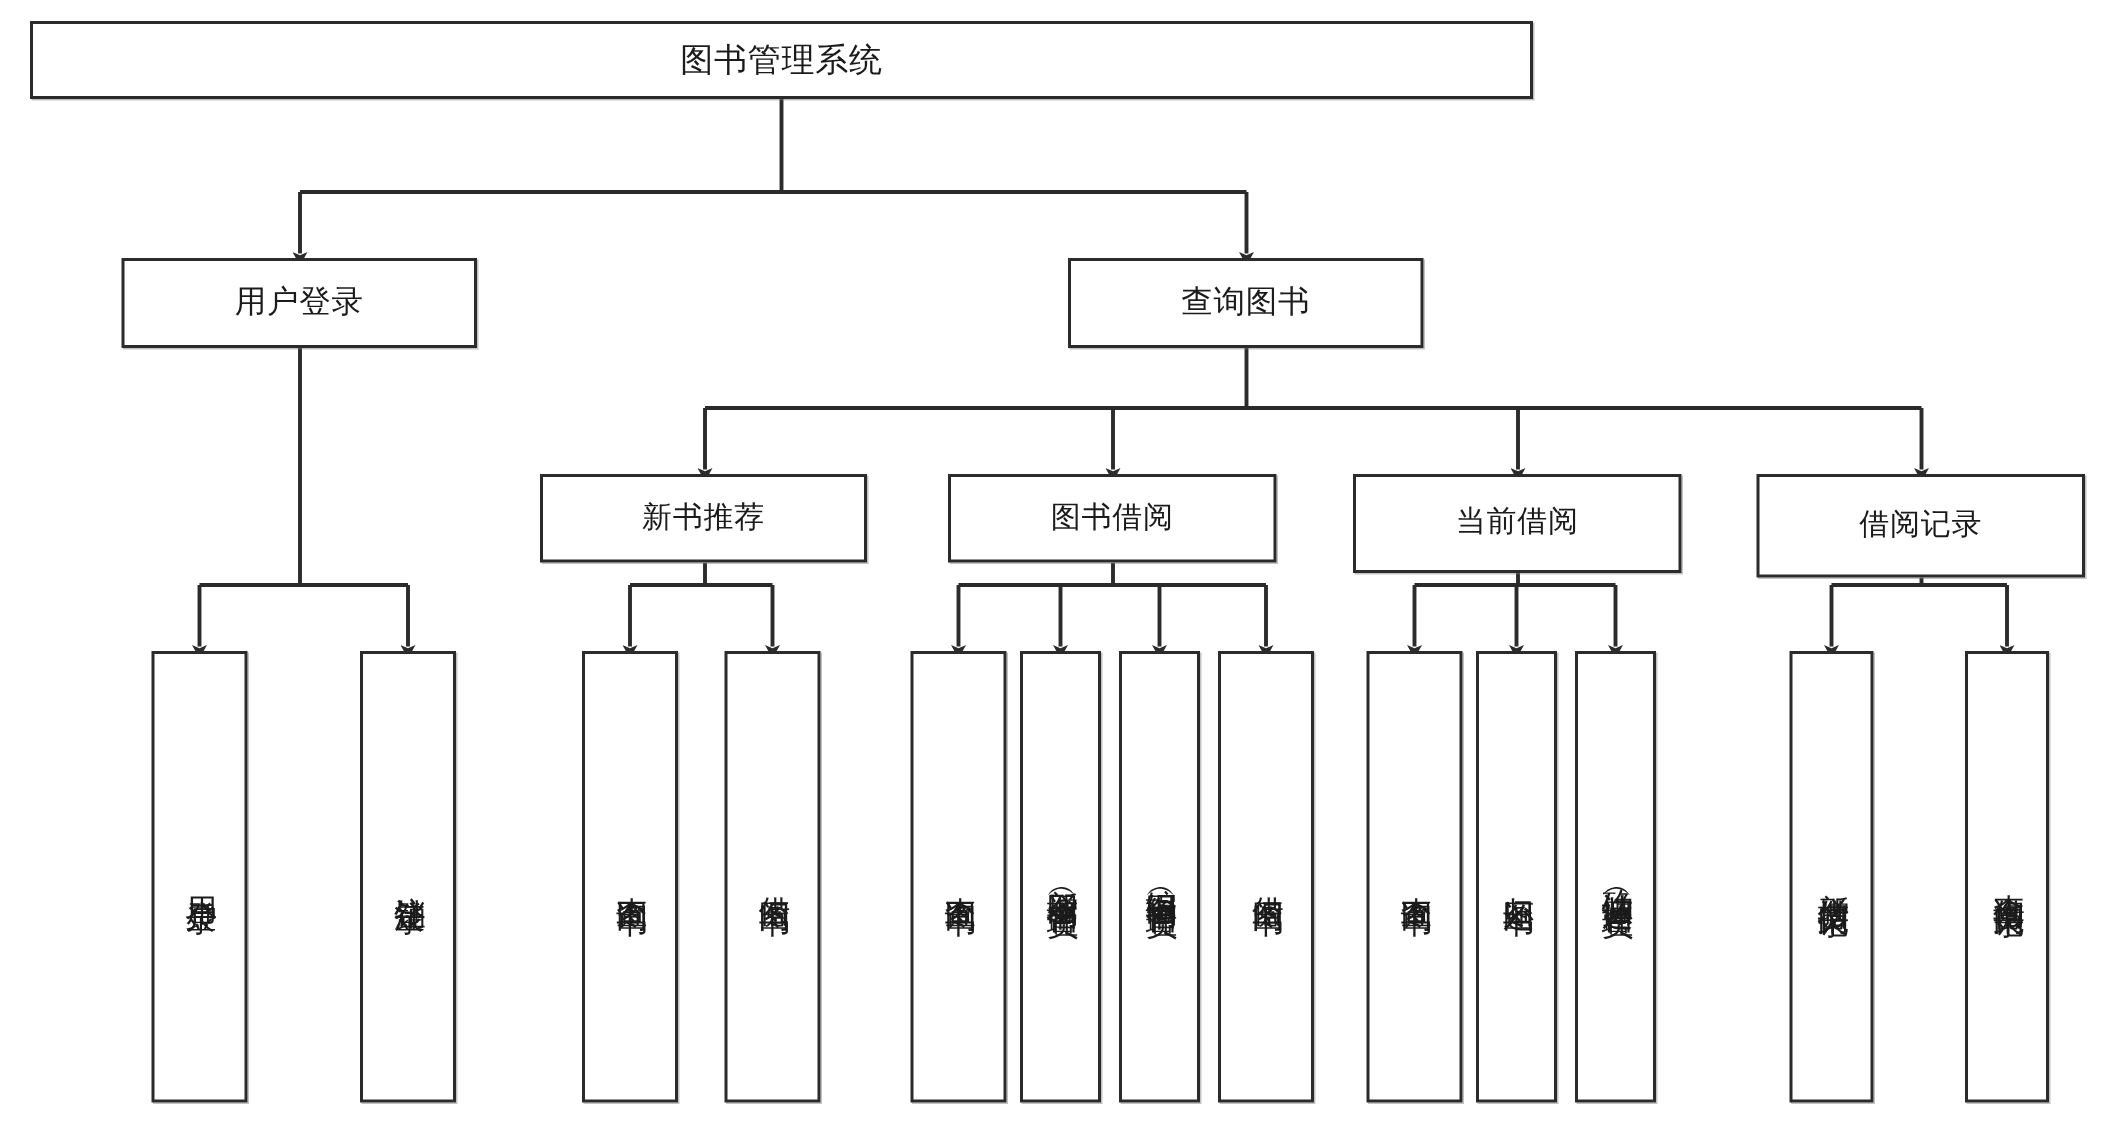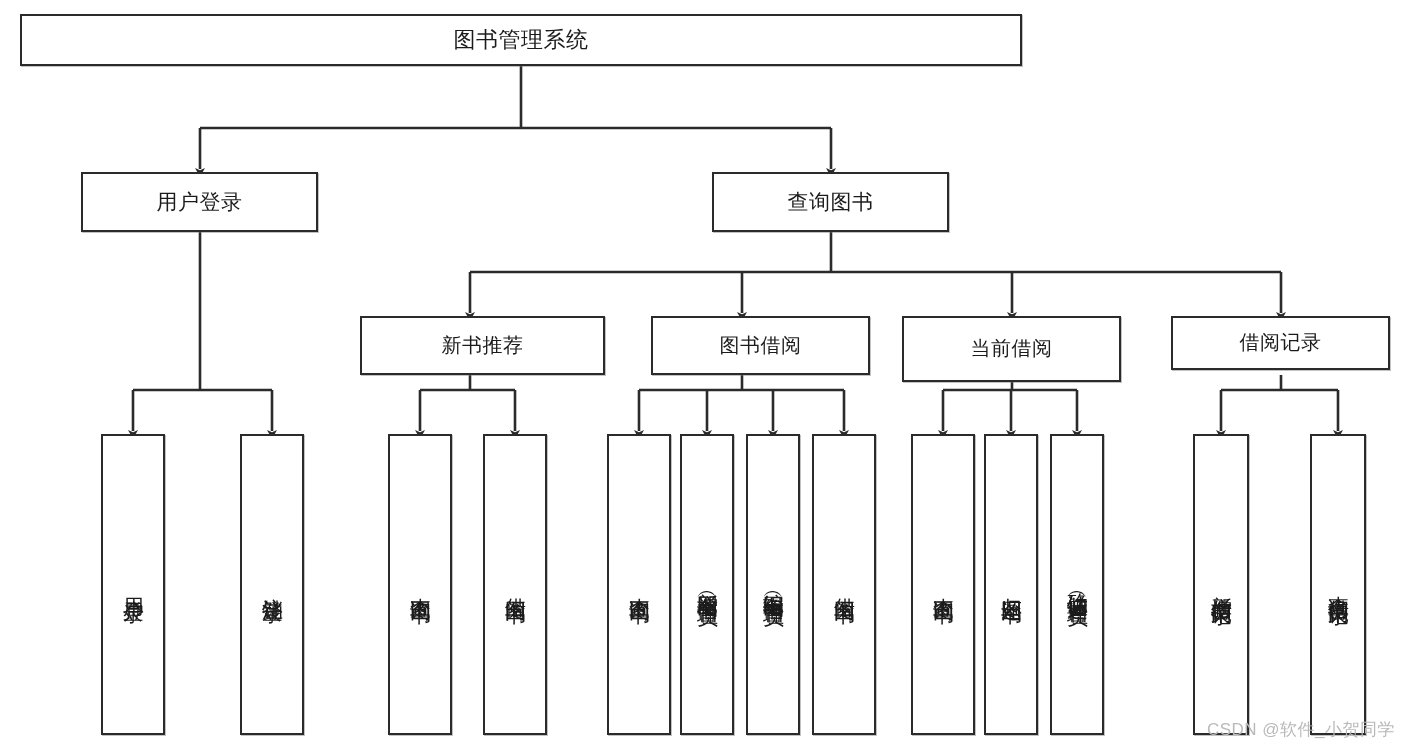--- a/index.html
+++ b/index.html
@@ -120,30 +120,30 @@
   <div id="nodes">
       <div class="node root" style="left: 20px; top: 14px; width: 1002px; height: 52px;">
         <span class="lbl">图书管理系统</span>
       </div>
       <div class="node lvl1" style="left: 81px; top: 172px; width: 237px; height: 60px;">
         <span class="lbl">用户登录</span>
       </div>
       <div class="node lvl1" style="left: 712px; top: 172px; width: 237px; height: 60px;">
         <span class="lbl">查询图书</span>
       </div>
-      <div class="node lvl2" style="left: 360px; top: 316px; width: 245px; height: 59px;">
+      <div class="node lvl2" style="left: 360px; top: 316px; width: 218px; height: 59px;">
         <span class="lbl">新书推荐</span>
       </div>
-      <div class="node lvl2" style="left: 632px; top: 316px; width: 219px; height: 59px; margin-left: 19px;">
+      <div class="node lvl2" style="left: 632px; top: 316px; width: 219px; height: 59px;">
         <span class="lbl">图书借阅</span>
       </div>
       <div class="node lvl2" style="left: 902px; top: 316px; width: 219px; height: 66px;">
         <span class="lbl">当前借阅</span>
       </div>
-      <div class="node lvl2" style="left: 1171px; top: 316px; width: 219px; height: 54px;">
+      <div class="node lvl2" style="left: 1171px; top: 316px; width: 219px; height: 69px;">
         <span class="lbl">借阅记录</span>
       </div>
       <div class="node leaf" style="left: 101px; top: 434px; width: 64px; height: 301px;">
         <span class="lbl">用户登录</span>
       </div>
       <div class="node leaf" style="left: 240px; top: 434px; width: 64px; height: 301px;">
         <span class="lbl">注销登录</span>
       </div>
       <div class="node leaf" style="left: 388px; top: 434px; width: 64px; height: 301px;">
         <span class="lbl">查询图书</span>
@@ -172,14 +172,13 @@
       <div class="node leaf" style="left: 1050px; top: 434px; width: 54px; height: 301px;">
         <span class="lbl">确认归还（管理员）</span>
       </div>
       <div class="node leaf" style="left: 1193px; top: 434px; width: 56px; height: 301px;">
         <span class="lbl">新增借阅记录</span>
       </div>
       <div class="node leaf" style="left: 1310px; top: 434px; width: 56px; height: 301px;">
         <span class="lbl">查询借阅记录</span>
       </div>
     </div>
-  <div id="watermark">CSDN @软件_小贺同学</div>
 </div>
 
 </body></html>

